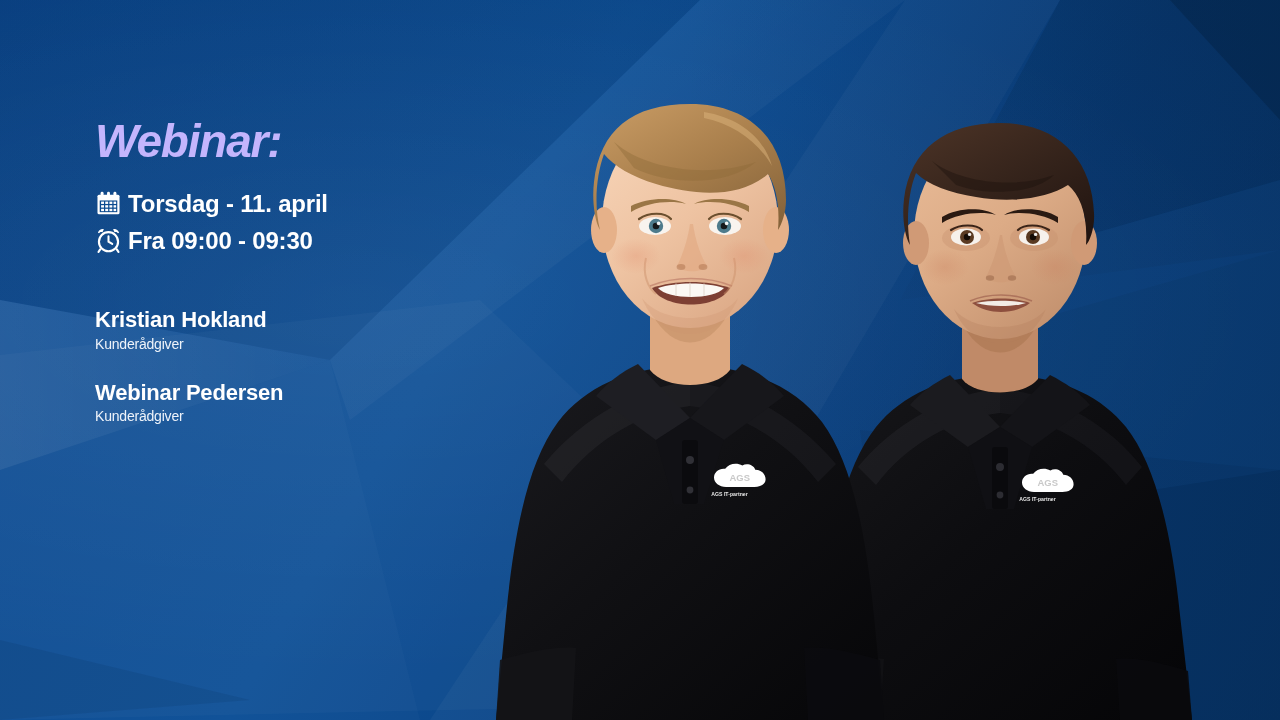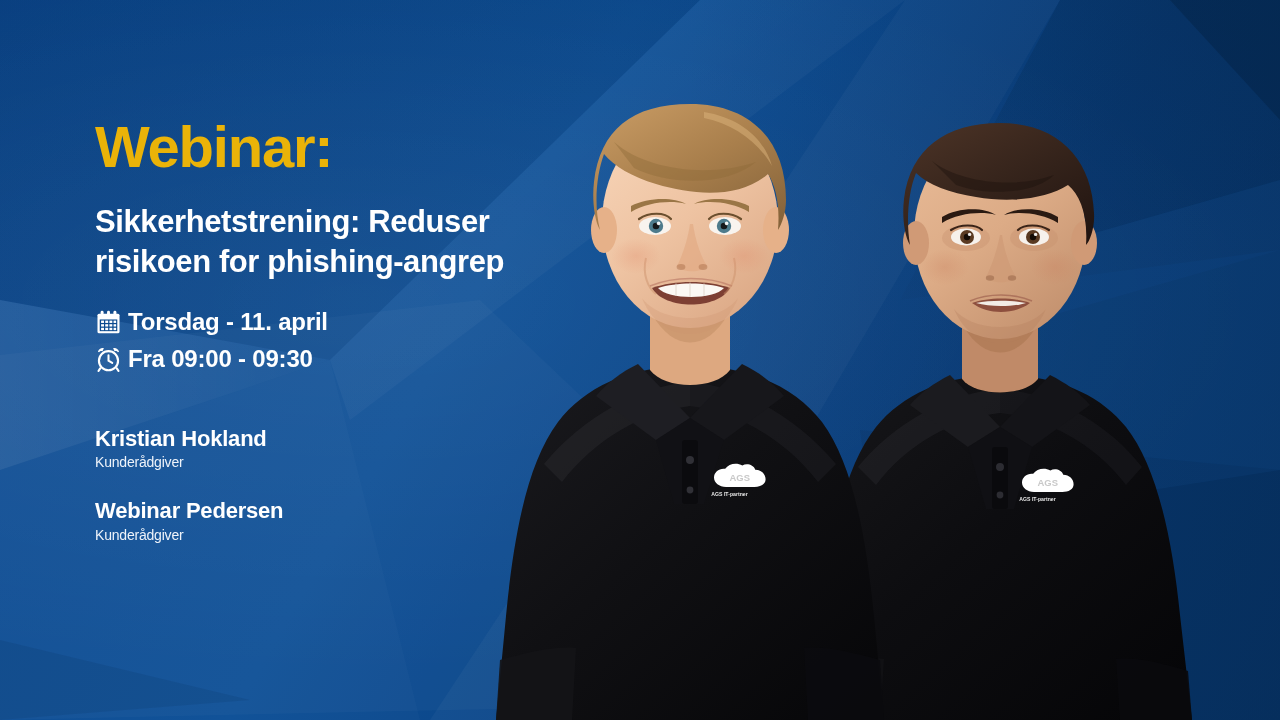--- a/index.html
+++ b/index.html
@@ -13,22 +13,22 @@
   .bg-root{position:absolute;inset:0;}
   .bg-base{position:absolute;inset:0;background:linear-gradient(120deg,#0a4890 0%,#0d4f96 38%,#0a3f7e 70%,#093a72 100%);}
   .facet{position:absolute;}
   .bg-vig{position:absolute;inset:0;background:radial-gradient(130% 95% at 28% 42%, rgba(255,255,255,.055) 0%, rgba(255,255,255,0) 55%);}
   .bg-darkright{position:absolute;top:0;right:0;width:46%;height:100%;
     background:linear-gradient(95deg, rgba(4,37,76,0) 0%, rgba(4,34,70,.30) 100%);}
 
   
   .copy{position:absolute;left:95px;top:118px;width:520px;}
   .kicker{
-    color:#eab308;font-size:58px;line-height:1.0;font-weight:700;
-    letter-spacing:-1.2px;margin:0 0 26px 0;
+    color:#c4b5fd;font-size:46px;line-height:1.0;font-weight:700;
+    letter-spacing:-1.2px;margin:0 0 26px 0;font-style:italic;
   }
   .subtitle{
     color:#ffffff;font-size:31px;line-height:1.30;font-weight:700;
     letter-spacing:-.4px;margin:0 0 26px 0;max-width:500px;
   }
   .meta-row{
     display:flex;align-items:center;gap:6px;margin-bottom:10px;
   }
   .meta-text{color:#ffffff;font-size:24px;font-weight:700;letter-spacing:-.2px;line-height:1;}
   .ico{width:27px;height:27px;flex:0 0 27px;display:block;}
@@ -271,21 +271,20 @@
         <text x="30" y="15" font-family="Liberation Sans, sans-serif" font-size="11" font-weight="700" fill="#c9c9c9" text-anchor="middle">AGS</text>
         <text x="18" y="32" font-family="Liberation Sans, sans-serif" font-size="6" font-weight="700" fill="#e8e8e8" text-anchor="middle">AGS IT-partner</text>
       </g>
     </svg>
   </div>
 
   <div class="copy">
 
     <h1 class="kicker">Webinar:</h1>
 
-    <h2 class="subtitle">Sikkerhetstrening: Reduser risikoen for phishing-angrep</h2>
 
     <div class="meta-row">
       <svg class="ico" viewBox="0 0 24 24" fill="none">
         <rect x="2.2" y="4.2" width="19.6" height="17.4" rx="1.4" fill="#ffffff"></rect>
         <rect x="4.2" y="9.3" width="15.6" height="10.4" fill="#0b4a8f"></rect>
         <rect x="5.0" y="1.6" width="2.6" height="4.2" rx="1.2" fill="#ffffff"></rect>
         <rect x="10.7" y="1.6" width="2.6" height="4.2" rx="1.2" fill="#ffffff"></rect>
         <rect x="16.4" y="1.6" width="2.6" height="4.2" rx="1.2" fill="#ffffff"></rect>
         <g fill="#ffffff">
           <rect x="5.4" y="10.3" width="2.6" height="2.1"></rect>

